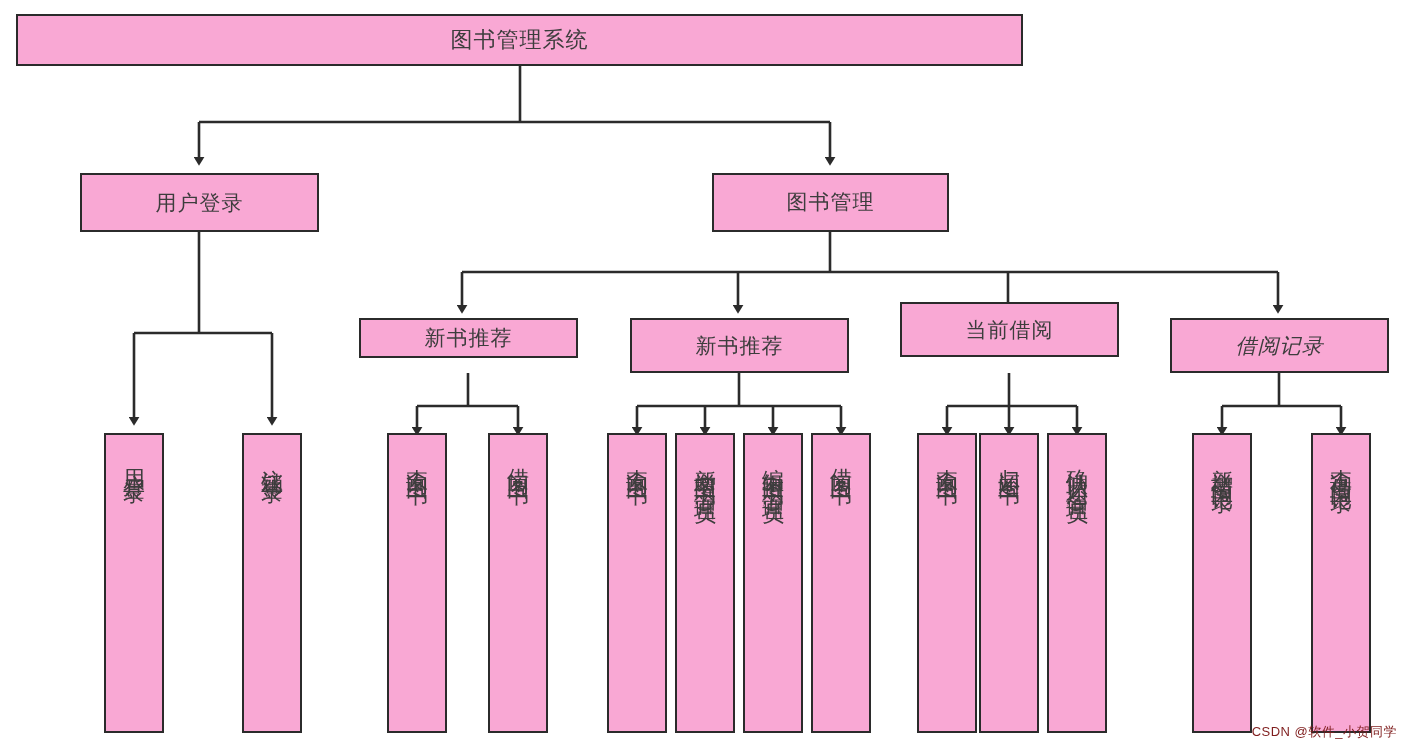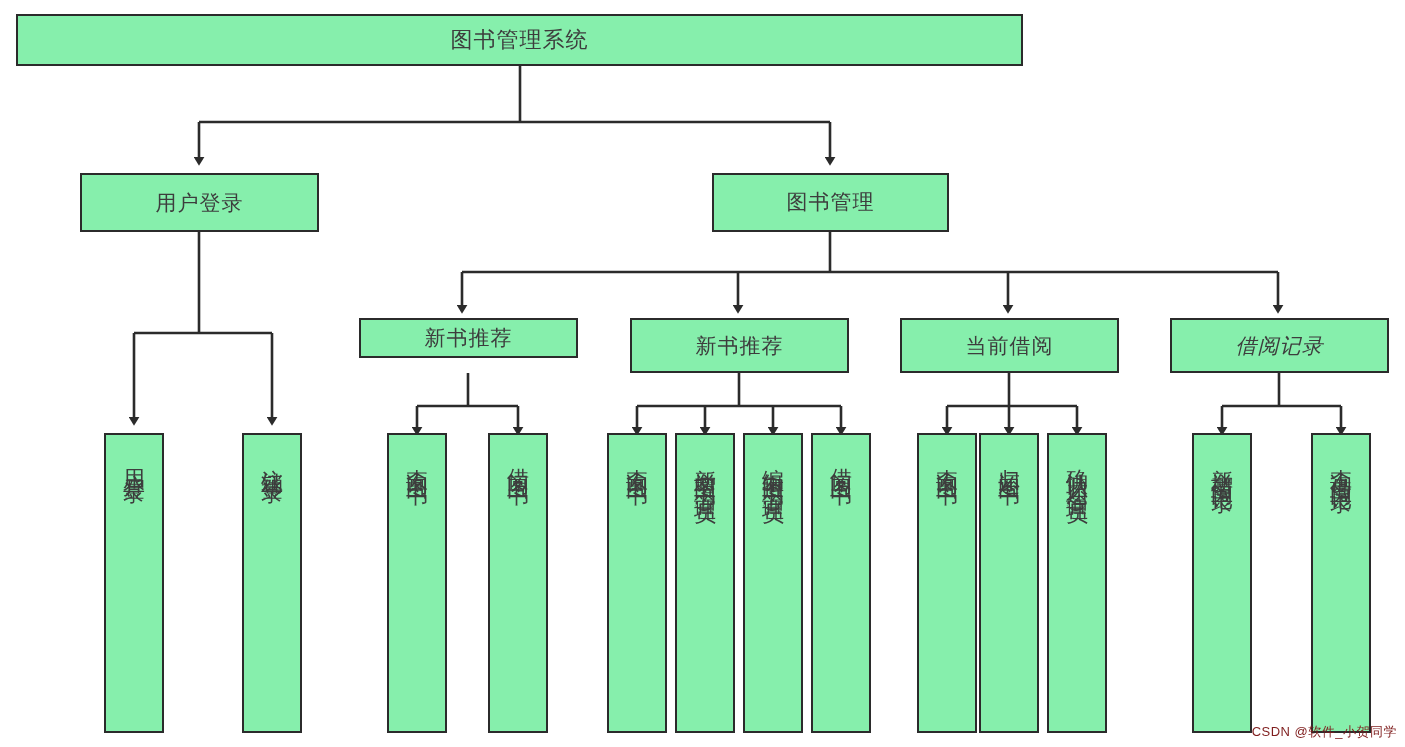--- a/index.html
+++ b/index.html
@@ -9,21 +9,21 @@
     font-family:"Liberation Sans","DejaVu Sans",sans-serif;
     overflow:hidden;
   }
   #canvas{position:relative;width:1405px;height:747px;}
 
   svg.links{position:absolute;left:0;top:0;width:1405px;height:747px;pointer-events:none;}
 
   .node{
     position:absolute;
     box-sizing:border-box;
-    background:#86efac;
+    background:#f9a8d4;
     border:2px solid #2b2b2b;
     display:flex;
     align-items:center;
     justify-content:center;
     color:#3a3a3a;
   }
   .node .label{
     font-size:21px;
     letter-spacing:1px;
     color:#3d3d3d;
@@ -119,21 +119,21 @@
   <div class="node" style="left:712px;top:173px;width:237px;height:59px;font-family:Liberation Serif, serif;">
     <span class="label">图书管理</span>
   </div>
 
   <div class="node" style="left:359px;top:318px;width:219px;height:40px;">
     <span class="label">新书推荐</span>
   </div>
   <div class="node" style="left:630px;top:318px;width:219px;height:55px;">
     <span class="label">新书推荐</span>
   </div>
-  <div class="node" style="left:900px;top:318px;width:219px;height:55px;">
+  <div class="node" style="left:900px;top:302px;width:219px;height:55px;">
     <span class="label">当前借阅</span>
   </div>
   <div class="node" style="left:1170px;top:318px;width:219px;height:55px;font-style:italic;">
     <span class="label">借阅记录</span>
   </div>
 
   <div class="node leaf" style="left:104px;top:433px;width:60px;height:300px;">
     <span class="label">用户登录</span>
   </div>
   <div class="node leaf" style="left:242px;top:433px;width:60px;height:300px;">

